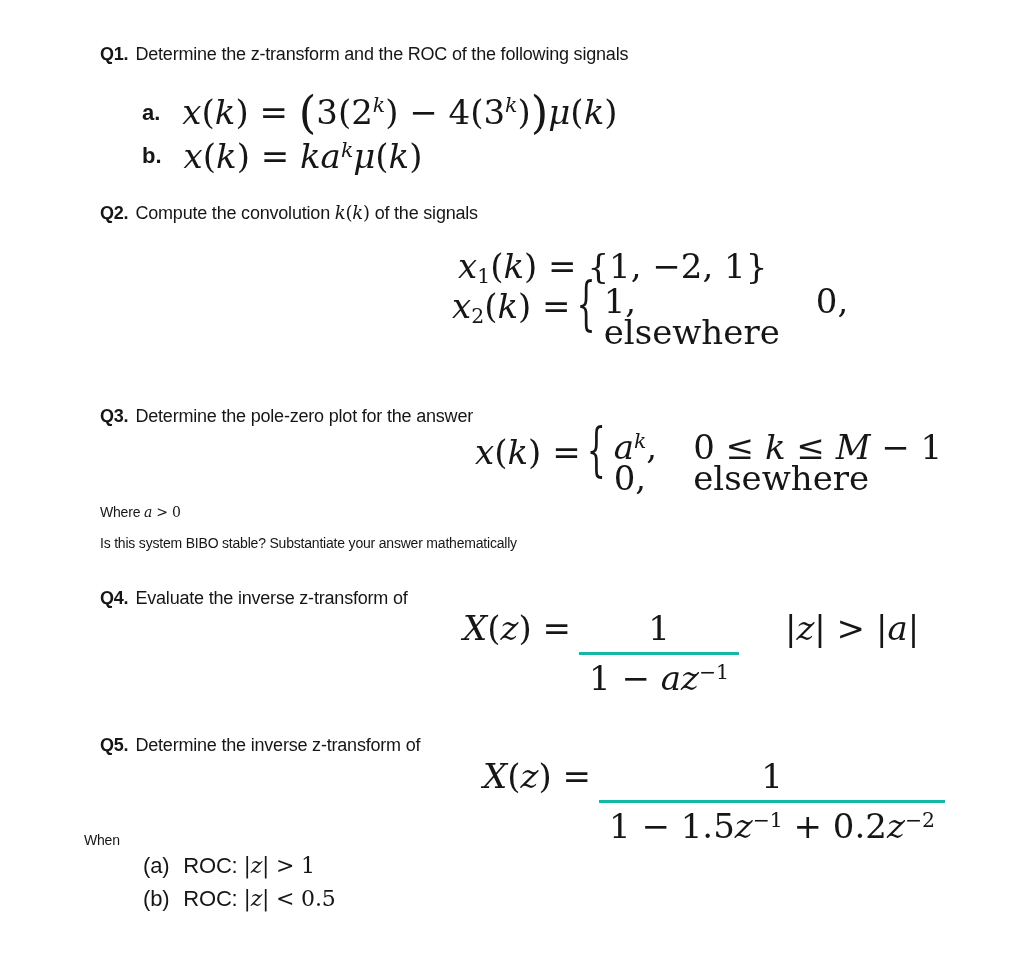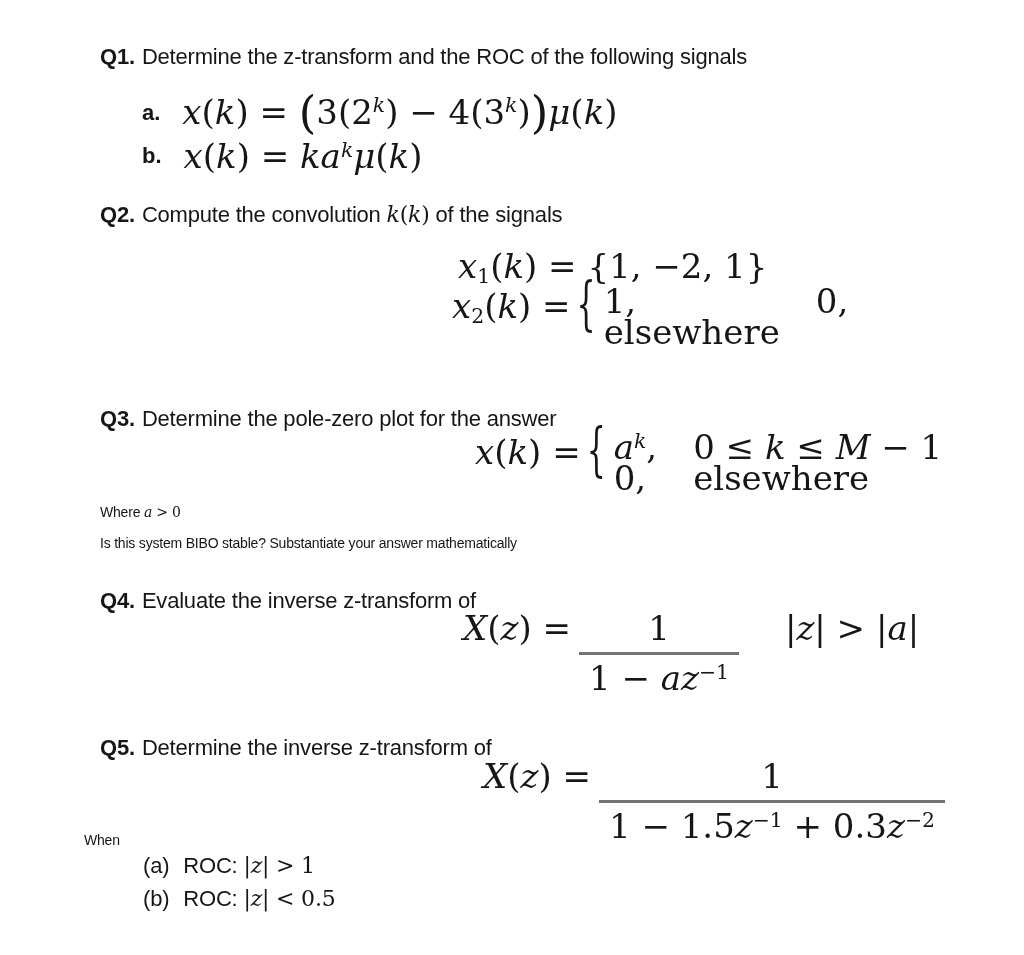--- a/index.html
+++ b/index.html
@@ -1,35 +1,35 @@
 <!DOCTYPE html>
 <html><head>
 <meta charset="utf-8">
 <style>
   html,body{margin:0;padding:0;}
   body{
     width:1024px;height:955px;position:relative;background:#ffffff;
     color:#161616;font-family:"Liberation Sans",sans-serif;overflow:hidden;
   }
   .abs{position:absolute;white-space:nowrap;}
-  .qhead{font-size:22px;letter-spacing:-0.2px;}
+  .qhead{font-size:18px;letter-spacing:-0.2px;}
   .qlabel{font-weight:700;margin-right:7px;}
   .plain{font-size:14px;letter-spacing:-0.2px;margin-top:8px;}
   .item{display:flex;align-items:center;gap:22px;font-size:22px;}
   .ilabel{font-weight:700;}
   .math{font-size:34px;line-height:1.2;}
   .r-i{font-family:"DejaVu Serif",serif;font-style:italic;}
   .r-m{font-family:"DejaVu Serif",serif;font-style:normal;}
   .r-bp{font-family:"DejaVu Serif",serif;font-size:1.32em;vertical-align:-0.1em;}
   sup{font-size:0.6em;vertical-align:0.55em;line-height:0;}
   sub{font-size:0.6em;vertical-align:-0.25em;line-height:0;}
   .eq{display:flex;align-items:flex-start;}
   .frac{display:inline-flex;flex-direction:column;align-items:center;margin-left:8px;}
   .fnum{padding:0 10px 3px;}
-  .fden{border-top:3px solid #737373;padding:3px 10px 0;}
+  .fden{border-top:3px solid #14b8a6;padding:3px 10px 0;}
   .cbrace{
     font-family:"DejaVu Serif",serif;font-size:30px;display:inline-block;
     transform:scaleY(1.95);transform-origin:center;margin:0 8px 0 6px;
   }
   .ctable{display:grid;grid-template-columns:auto auto;column-gap:36px;}
   .ccell{line-height:31px;text-align:left;}
   .roc{display:flex;gap:14px;font-size:22px;align-items:baseline;letter-spacing:-0.2px;}
   .roccond{margin-left:46px;}
 </style>
 </head>
@@ -99,21 +99,21 @@
   </div>
 
   <div class="abs qhead" style="left:100px;top:735px">
     <span class="qlabel">Q5.</span><span>Determine the inverse z-transform of</span>
   </div>
 
   <div class="abs eq" style="left:483px;top:756px">
     <span class="math"><span class="r-i">X</span><span class="r-m">(</span><span class="r-i">z</span><span class="r-m">) = </span></span>
     <span class="frac">
       <span class="fnum math"><span class="r-m">1</span></span>
-      <span class="fden math"><span class="r-m">1 − 1.5</span><span class="r-i">z</span><sup class="r-m">−1</sup><span class="r-m"> + 0.3</span><span class="r-i">z</span><sup class="r-m">−2</sup></span>
+      <span class="fden math"><span class="r-m">1 − 1.5</span><span class="r-i">z</span><sup class="r-m">−1</sup><span class="r-m"> + 0.2</span><span class="r-i">z</span><sup class="r-m">−2</sup></span>
     </span>
   </div>
 
   <div class="abs plain" style="left:84px;top:824px">When</div>
 
   <div class="abs roc" style="left:143px;top:853px">
     <span>(a)</span>
     <span><span>ROC: </span><span class="r-m">|</span><span class="r-i">z</span><span class="r-m">| &gt; 1</span></span>
   </div>
 

